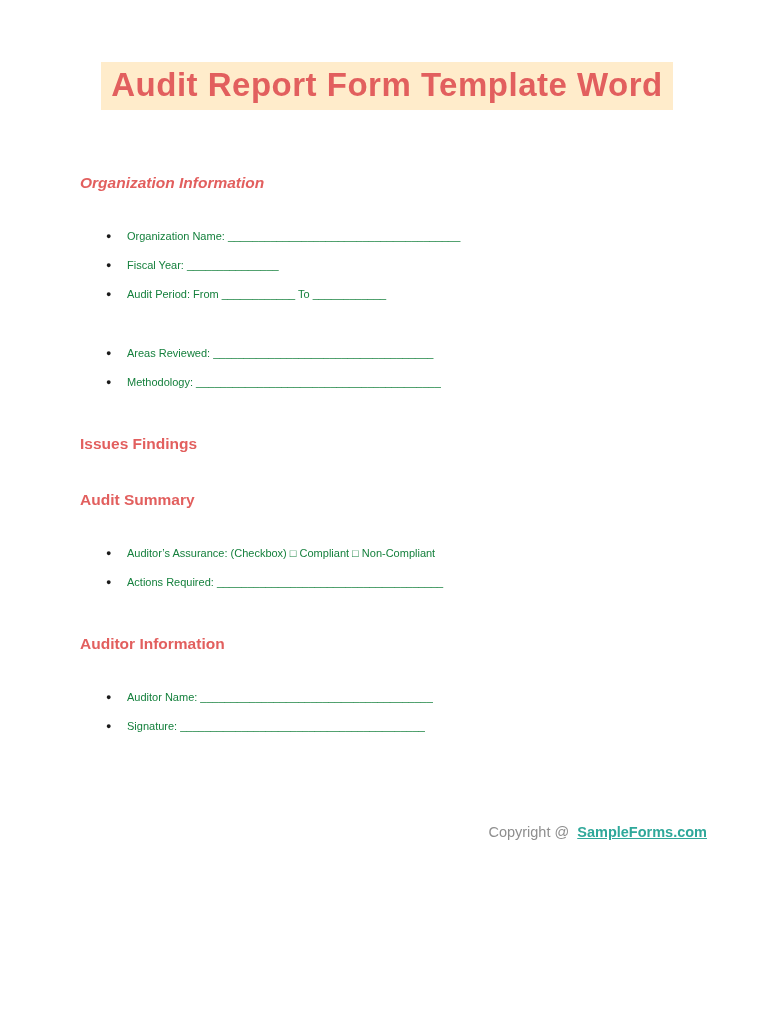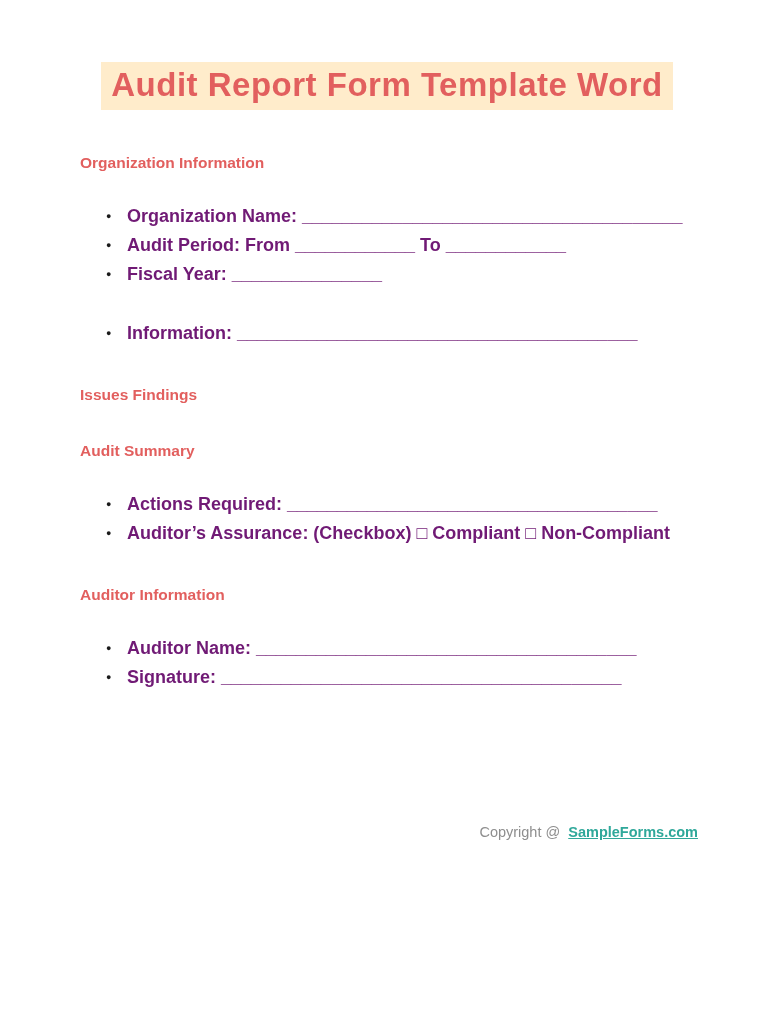--- a/index.html
+++ b/index.html
@@ -34,51 +34,52 @@
     padding-right: 60px;
   }
   .section-heading {
     color: #e25f5e;
     font-size: 15.5px;
     font-weight: 700;
     margin: 0;
     padding: 0;
   }
   .section:first-of-type .section-heading {
-    margin-top: 44px;
+    margin-top: 64px;
+    font-style: italic;
   }
   .section-heading {
     margin-top: 38px;
   }
   ul.form-list {
     list-style: none;
     margin: 30px 0 0 0;
     padding: 0;
   }
   ul.form-list li {
     position: relative;
     padding-left: 47px;
-    color: #701a75;
-    font-size: 18px;
-    font-weight: 700;
+    color: #15803d;
+    font-size: 11px;
+    font-weight: 400;
     line-height: 29px;
     white-space: nowrap;
   }
   ul.form-list li::before {
     content: "●";
     position: absolute;
     left: 26px;
     top: 0;
     font-size: 9px;
     color: #1a1a1a;
     line-height: 29px;
   }
   .footer {
     position: absolute;
-    right: 76px;
+    right: 67px;
     bottom: 22px;
     font-size: 14.5px;
     white-space: nowrap;
   }
   .footer .copyright {
     color: #8e8e8e;
     font-weight: 400;
   }
   .footer .brand {
     color: #2fa89a;
@@ -96,40 +97,41 @@
   <div class="title-wrap">
     <span class="doc-title">Audit Report Form Template Word</span>
   </div>
 
   <div class="content">
 
     <div class="section">
       <h2 class="section-heading">Organization Information</h2>
       <ul class="form-list">
         <li>Organization Name: ______________________________________</li>
+        <li>Fiscal Year: _______________</li>
         <li>Audit Period: From ____________ To ____________</li>
-        <li>Fiscal Year: _______________</li>
       </ul>
     </div>
 
     <div class="section">
       <ul class="form-list">
-        <li>Information: ________________________________________</li>
+        <li>Areas Reviewed: ____________________________________</li>
+        <li>Methodology: ________________________________________</li>
       </ul>
     </div>
 
     <div class="section">
       <h2 class="section-heading">Issues Findings</h2>
     </div>
 
     <div class="section">
       <h2 class="section-heading">Audit Summary</h2>
       <ul class="form-list">
+        <li>Auditor’s Assurance: (Checkbox) □ Compliant □ Non-Compliant</li>
         <li>Actions Required: _____________________________________</li>
-        <li>Auditor’s Assurance: (Checkbox) □ Compliant □ Non-Compliant</li>
       </ul>
     </div>
 
     <div class="section">
       <h2 class="section-heading">Auditor Information</h2>
       <ul class="form-list">
         <li>Auditor Name: ______________________________________</li>
         <li>Signature: ________________________________________</li>
       </ul>
     </div>

